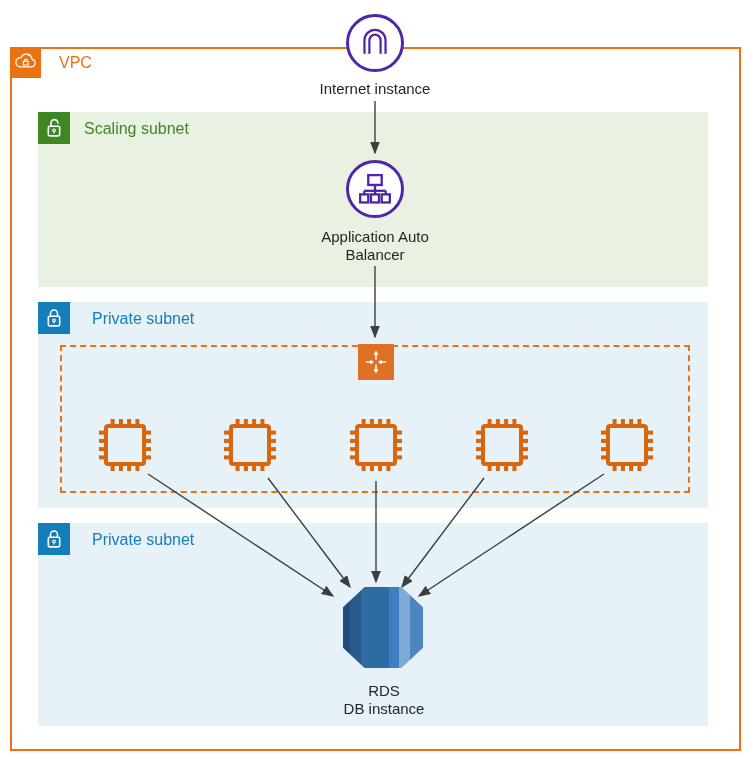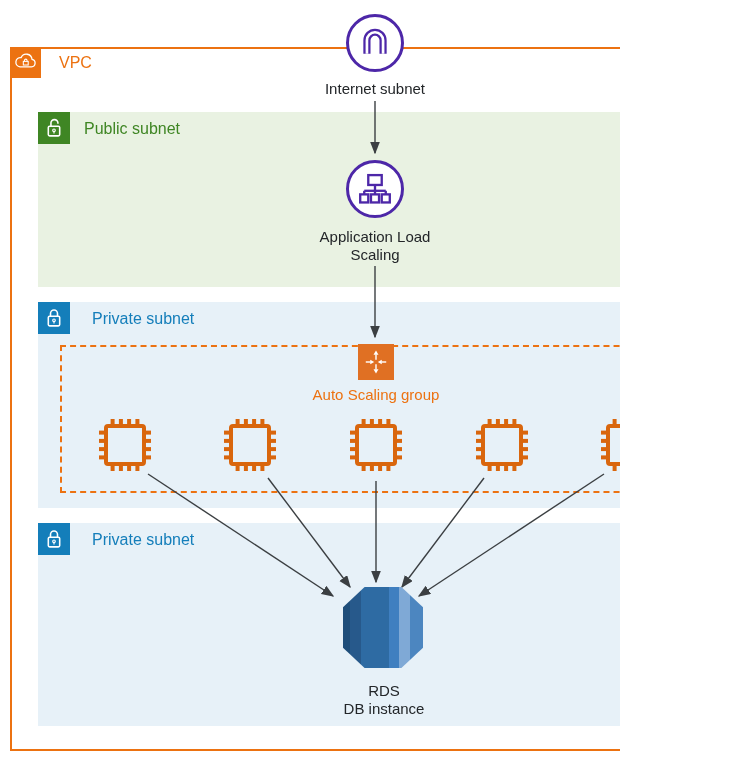--- a/index.html
+++ b/index.html
@@ -1,17 +1,17 @@
 <!DOCTYPE html>
 <html><head>
 <meta charset="utf-8">
 <style>
   html,body{margin:0;padding:0;background:#ffffff;}
   .canvas{
-    position:relative;width:620px;height:765px;background:#ffffff;
+    position:relative;width:756px;height:765px;background:#ffffff;
     font-family:"Liberation Sans",sans-serif;overflow:hidden;
   }
   .abs{position:absolute;}
   
   .vpc-box{left:10px;top:47px;width:731px;height:704px;border:2px solid #ec7211;box-sizing:border-box;}
   .vpc-icon{left:10px;top:47px;width:31px;height:31px;background:#ec7211;display:flex;align-items:center;justify-content:center;}
   .vpc-label{left:59px;top:54px;font-size:16px;color:#ec7211;}
   
   .subnet{left:38px;width:670px;}
   .public-subnet{top:112px;height:175px;background:#e9f2e2;}
@@ -117,46 +117,46 @@
     </svg>
   </div>
   <div class="abs vpc-label">VPC</div>
 
   <div class="abs circle-icon ig-icon">
     <svg width="52" height="52" viewBox="0 0 58 58" fill="none">
       <path d="M20 41 V26 a9 9 0 0 1 18 0 V41" stroke="#4d27a8" stroke-width="8"></path>
       <path d="M20 41 V26 a9 9 0 0 1 18 0 V41" stroke="#ffffff" stroke-width="3"></path>
     </svg>
   </div>
-  <div class="abs diagram-label ig-label">Internet subnet</div>
+  <div class="abs diagram-label ig-label">Internet instance</div>
 
   <div class="abs subnet-icon green-bg" style="left:38px;top:112px;">
     <svg width="28" height="28" viewBox="0 0 32 32" fill="none" stroke="#ffffff" stroke-width="1.8">
       <rect x="9.5" y="14" width="13" height="11" rx="1.5"></rect>
       <path d="M12.5 14 v-3.6 a4 4 0 0 1 8 0 v0.8"></path>
       <circle cx="16" cy="18.7" r="1.5" stroke-width="1.3"></circle>
       <line x1="16" y1="20.2" x2="16" y2="22.4" stroke-width="1.3"></line>
     </svg>
   </div>
-  <div class="abs subnet-label green-text" style="top:120px;">Public subnet</div>
+  <div class="abs subnet-label green-text" style="top:120px;">Scaling subnet</div>
 
   <div class="abs circle-icon alb-icon">
     <svg width="52" height="52" viewBox="0 0 58 58" fill="none" stroke="#4d27a8" stroke-width="2.6">
       <rect x="21.5" y="13.5" width="15" height="11"></rect>
       <line x1="29" y1="24.5" x2="29" y2="31"></line>
       <line x1="17" y1="31" x2="41" y2="31"></line>
       <line x1="17" y1="31" x2="17" y2="35"></line>
       <line x1="29" y1="31" x2="29" y2="35"></line>
       <line x1="41" y1="31" x2="41" y2="35"></line>
       <rect x="12.5" y="35" width="9" height="9"></rect>
       <rect x="24.5" y="35" width="9" height="9"></rect>
       <rect x="36.5" y="35" width="9" height="9"></rect>
     </svg>
   </div>
-  <div class="abs diagram-label alb-label">Application Load Scaling</div>
+  <div class="abs diagram-label alb-label">Application Auto Balancer</div>
 
   <div class="abs subnet-icon blue-bg" style="left:38px;top:302px;">
     <svg width="28" height="28" viewBox="0 0 32 32" fill="none" stroke="#ffffff" stroke-width="1.8">
       <rect x="9.5" y="14" width="13" height="11" rx="1.5"></rect>
       <path d="M12 14 v-3.2 a4 4 0 0 1 8 0 V14"></path>
       <circle cx="16" cy="18.7" r="1.5" stroke-width="1.3"></circle>
       <line x1="16" y1="20.2" x2="16" y2="22.4" stroke-width="1.3"></line>
     </svg>
   </div>
   <div class="abs subnet-label blue-text" style="top:310px;">Private subnet</div>
@@ -166,21 +166,20 @@
       <line x1="18" y1="9.5" x2="18" y2="15.5" stroke-width="1.6"></line>
       <polygon points="18,5 15.2,9.8 20.8,9.8" stroke="none"></polygon>
       <line x1="18" y1="20.5" x2="18" y2="26.5" stroke-width="1.6"></line>
       <polygon points="18,31 15.2,26.2 20.8,26.2" stroke="none"></polygon>
       <line x1="6.5" y1="18" x2="12" y2="18" stroke-width="1.6"></line>
       <polygon points="16,18 11.5,15.4 11.5,20.6" stroke="none"></polygon>
       <line x1="29.5" y1="18" x2="24" y2="18" stroke-width="1.6"></line>
       <polygon points="20,18 24.5,15.4 24.5,20.6" stroke="none"></polygon>
     </svg>
   </div>
-  <div class="abs asg-label orange-text">Auto Scaling group</div>
 
   <div class="abs ec2" style="left:94px;"><svg width="62" height="62" viewBox="0 0 62 62">
         <use href="#chip-shape"></use>
       </svg></div>
   <div class="abs ec2" style="left:219px;"><svg width="62" height="62" viewBox="0 0 62 62">
         <use href="#chip-shape"></use>
       </svg></div>
   <div class="abs ec2" style="left:345px;"><svg width="62" height="62" viewBox="0 0 62 62">
         <use href="#chip-shape"></use>
       </svg></div>

